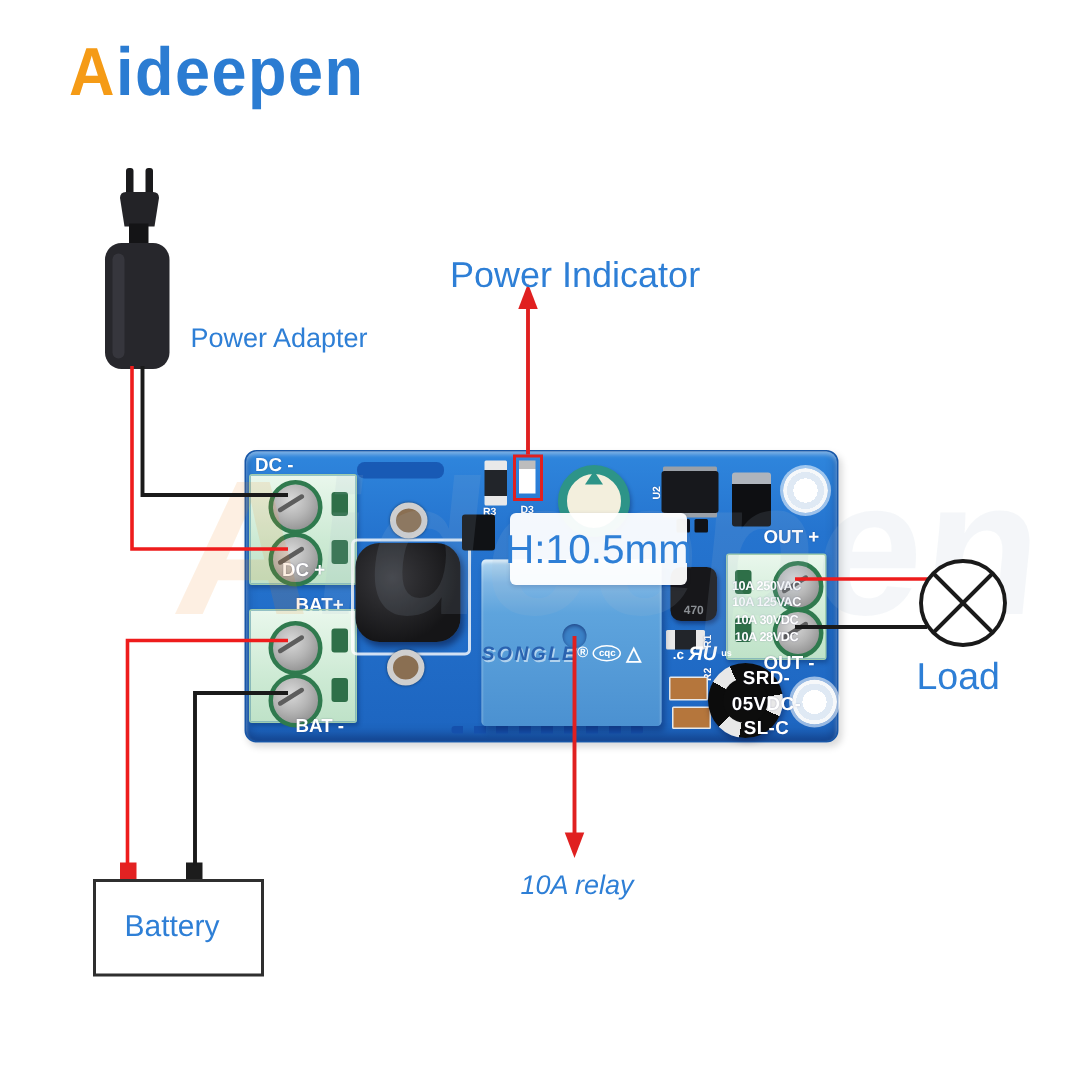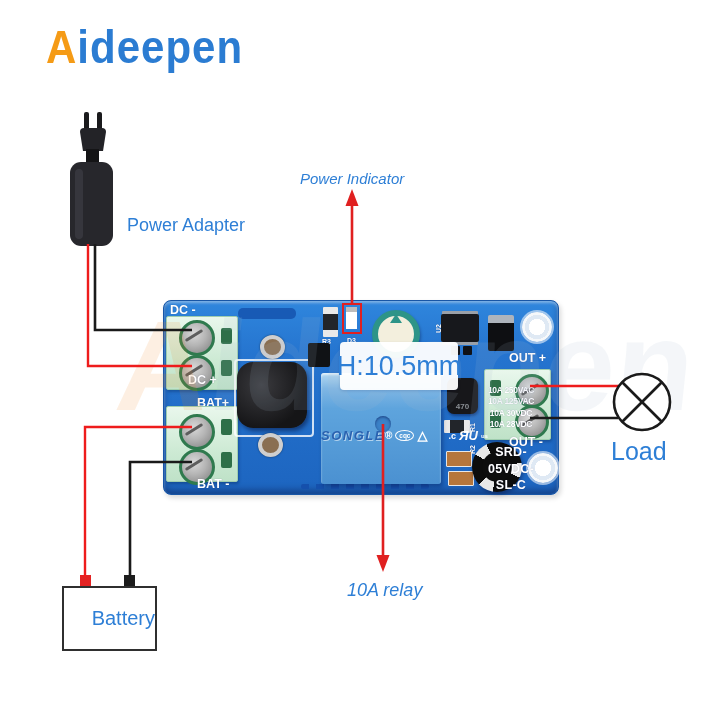--- a/index.html
+++ b/index.html
@@ -15,21 +15,21 @@
 
   
   .watermark{left:118px;top:292px;font-size:128px;font-weight:800;opacity:0.12;
              transform:skewX(-6deg);white-space:nowrap;z-index:3;pointer-events:none;}
   .watermark .wm-a{color:#f08418;}
   .watermark .wm-rest{color:#a8bccf;}
 
   
   .note{color:#2e7fd6;z-index:8;white-space:nowrap;}
   .note.adapter{left:127px;top:187px;font-size:18px;margin-top:28px;}
-  .note.indicator{left:300px;top:170px;font-size:15px;font-style:italic;}
+  .note.indicator{left:300px;top:170px;font-size:24px;}
   .note.relaylbl{left:347px;top:580px;font-size:18px;font-style:italic;}
   .note.loadlbl{left:611px;top:437px;font-size:25px;}
 
   
   .pcb{left:163px;top:300px;width:394px;height:193px;border-radius:8px;z-index:2;
        background:linear-gradient(180deg,#2f86dd 0%,#2574cf 28%,#1d65c0 100%);
        border:1px solid #1856a6;
        box-shadow:inset 0 2px 3px rgba(255,255,255,.4), inset 0 -4px 7px rgba(0,0,40,.35), 2px 3px 5px rgba(0,0,0,.15);}
   .silk{position:absolute;color:#fff;font-weight:700;font-size:12.5px;white-space:nowrap;
         text-shadow:0 0 1px rgba(0,0,60,.4);}
@@ -114,21 +114,21 @@
   .cap::after{content:"";position:absolute;left:10px;top:10px;width:30px;height:30px;border-radius:50%;
               background:#0d0d0d;}
 
   
   .hnote{left:340px;top:342px;width:118px;height:48px;background:rgba(255,255,255,.95);border-radius:4px;
          display:flex;align-items:center;justify-content:center;color:#2e7fd6;font-size:27px;
          z-index:5;box-shadow:0 1px 3px rgba(0,0,60,.15);}
 
   
   .battery-box{left:62px;top:586px;width:91px;height:61px;background:#fff;border:2px solid #2f2f2f;
-               display:flex;align-items:center;justify-content:flex-end;z-index:4;}
+               display:flex;align-items:center;justify-content:flex-start;z-index:4;padding-left:19px;}
   .battery-box span{color:#2e7fd6;font-size:20px;}
   .nub{position:absolute;width:11px;height:12px;z-index:4;}
   .nub.red{left:80px;top:575px;background:#e32222;}
   .nub.black{left:124px;top:575px;background:#1c1c1c;}
 
   
   svg.overlay{left:0;top:0;z-index:6;pointer-events:none;}
 </style>
 </head>
 <body>

